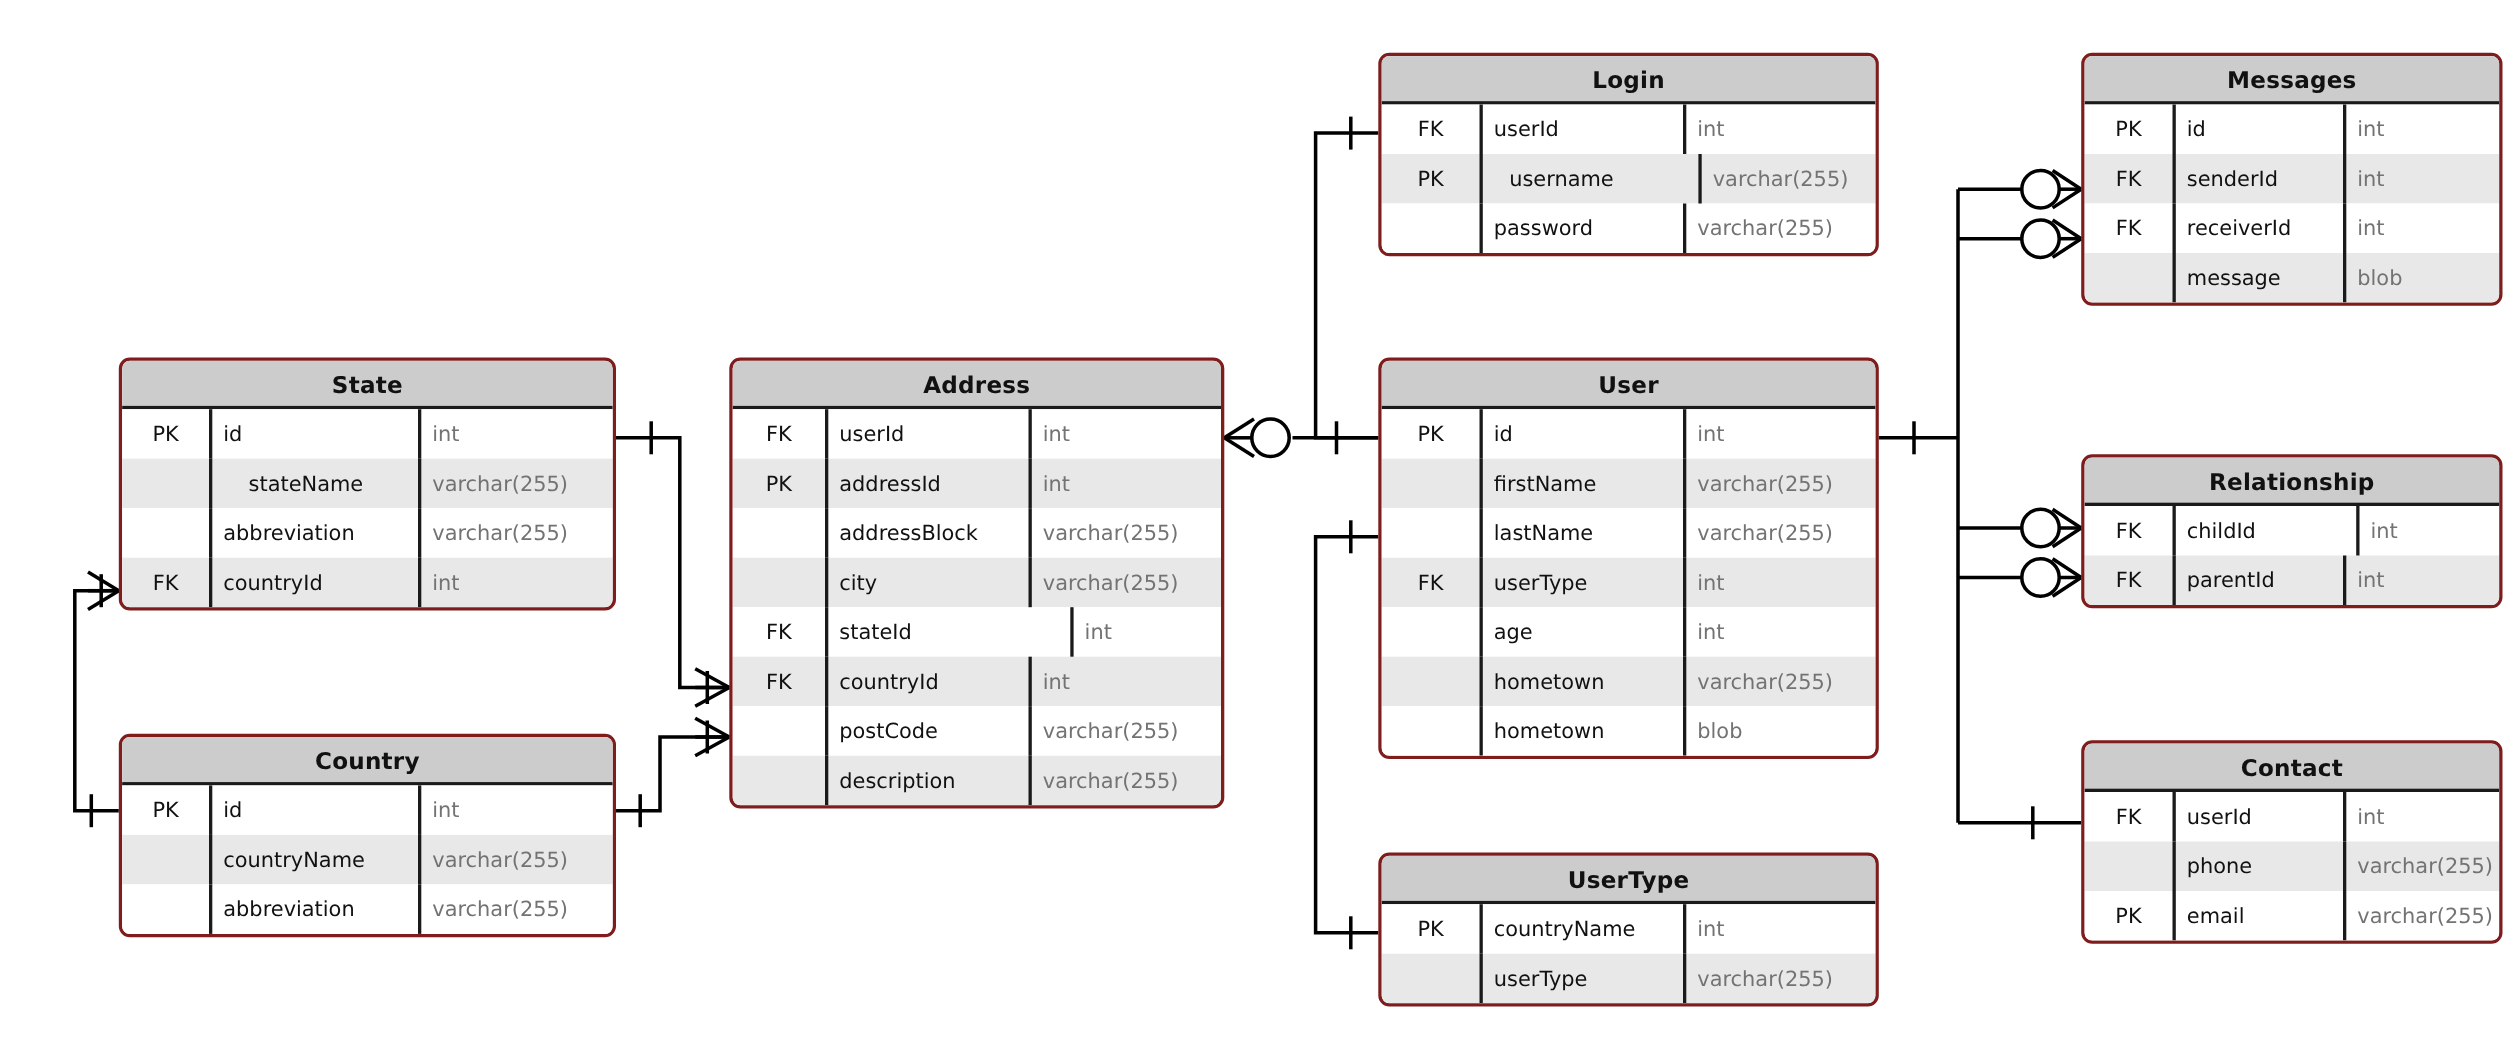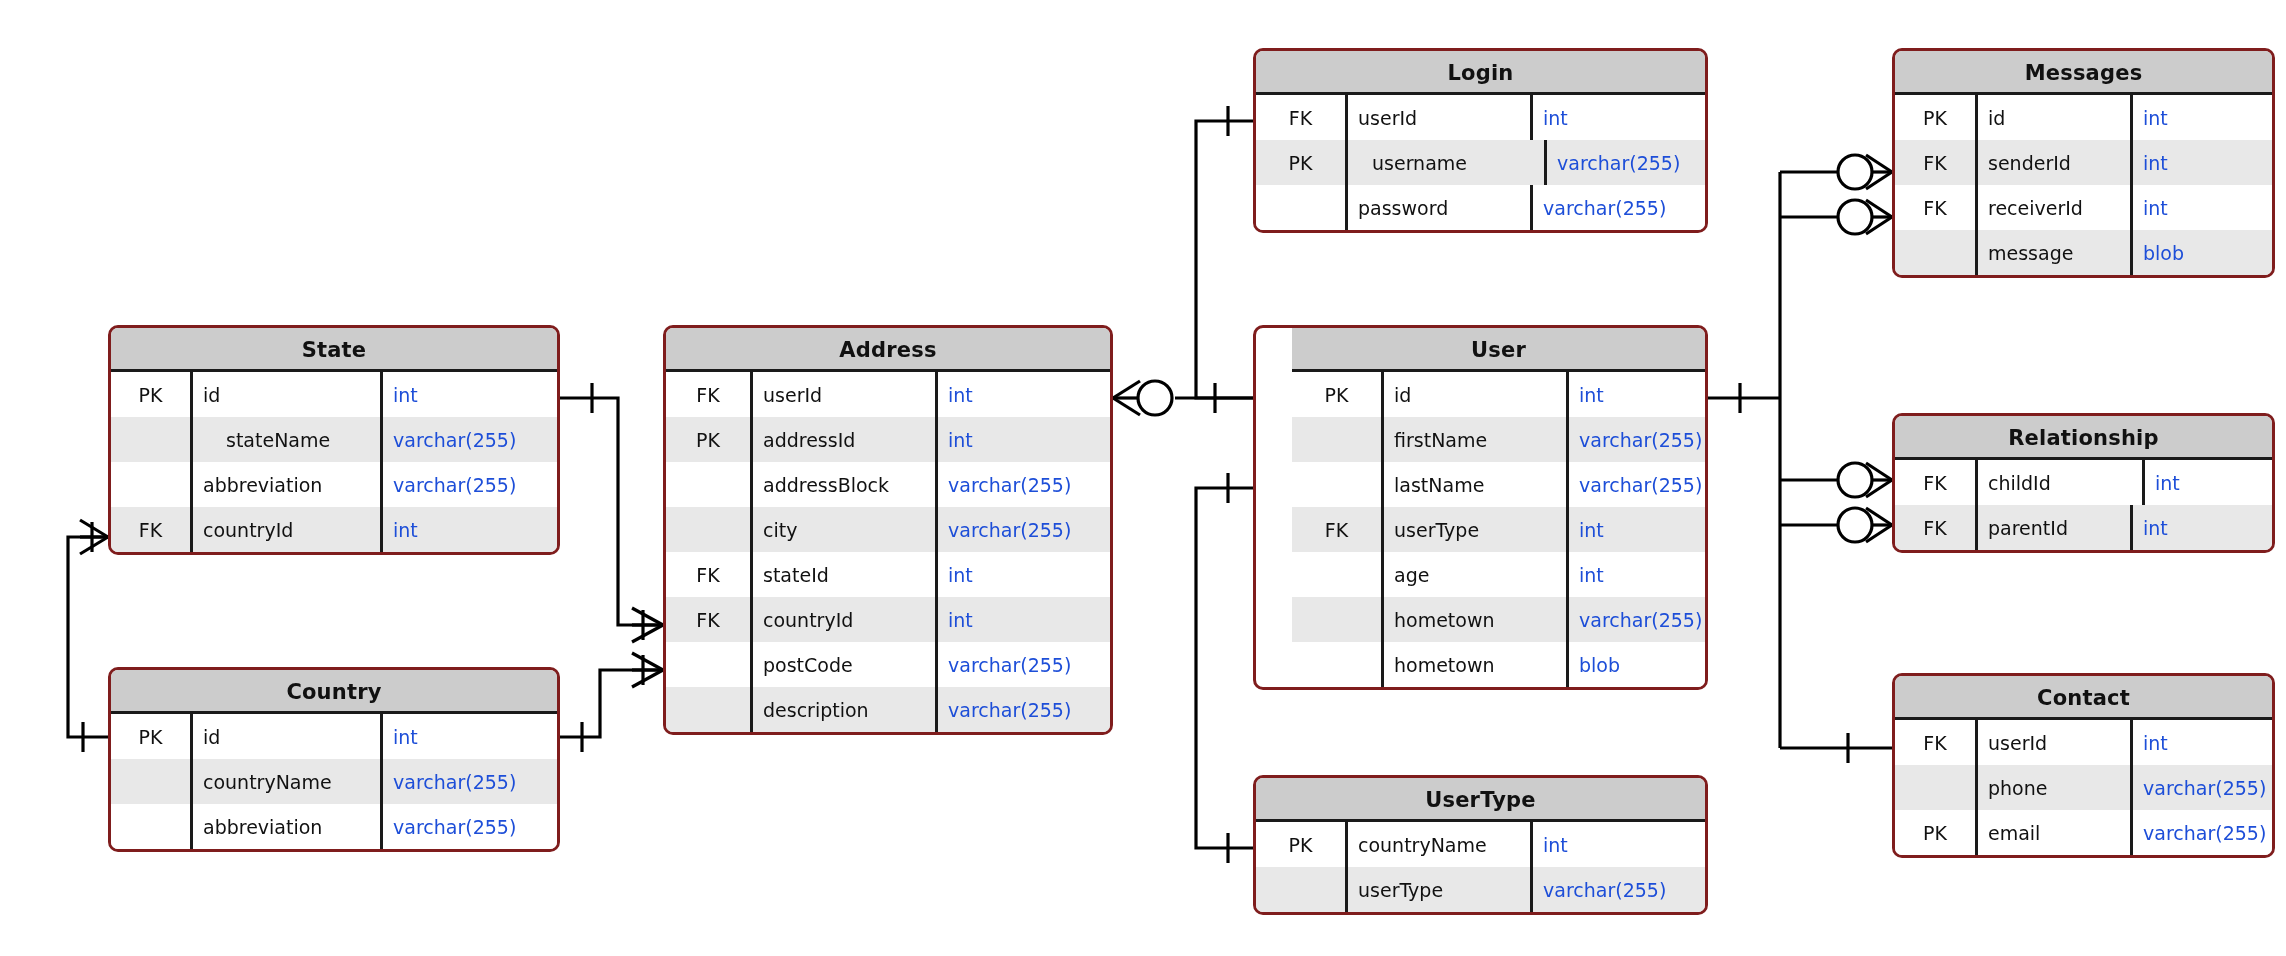--- a/index.html
+++ b/index.html
@@ -64,21 +64,21 @@
     font-size: 19px;
     color: #111111;
     flex: 0 0 auto;
   }
   .cell-type {
     box-sizing: border-box;
     display: flex;
     align-items: center;
     padding-left: 10px;
     font-size: 19px;
-    color: #1d4ed8;
+    color: #737373;
     flex: 1 1 auto;
   }
 
   
   #wires {
     position: absolute;
     left: 0; top: 0;
     width: 2286px;
     height: 956px;
     pointer-events: none;
@@ -235,21 +235,21 @@
             <div class="cell-name" style="width: 185px;">addressBlock</div>
             <div class="cell-type">varchar(255)</div>
           </div>
           <div class="erow alt">
             <div class="cell-key" style="width: 87px;"></div>
             <div class="cell-name" style="width: 185px;">city</div>
             <div class="cell-type">varchar(255)</div>
           </div>
           <div class="erow">
             <div class="cell-key" style="width: 87px;">FK</div>
-            <div class="cell-name" style="width: 185px;">stateId</div>
+            <div class="cell-name" style="width: 223px;">stateId</div>
             <div class="cell-type">int</div>
           </div>
           <div class="erow alt">
             <div class="cell-key" style="width: 87px;">FK</div>
             <div class="cell-name" style="width: 185px;">countryId</div>
             <div class="cell-type">int</div>
           </div>
           <div class="erow">
             <div class="cell-key" style="width: 87px;"></div>
             <div class="cell-name" style="width: 185px;">postCode</div>
@@ -275,21 +275,21 @@
             <div class="cell-name" style="width: 185px; margin-left: 14px;">username</div>
             <div class="cell-type">varchar(255)</div>
           </div>
           <div class="erow">
             <div class="cell-key" style="width: 92px;"></div>
             <div class="cell-name" style="width: 185px;">password</div>
             <div class="cell-type">varchar(255)</div>
           </div>
         </div>
       </div>
-      <div class="entity" style="left: 1253px; top: 325px; width: 455px; padding-left: 36px;">
+      <div class="entity" style="left: 1253px; top: 325px; width: 455px;">
         <div class="entity-header">User</div>
         <div class="entity-rows">
           <div class="erow">
             <div class="cell-key" style="width: 92px;">PK</div>
             <div class="cell-name" style="width: 185px;">id</div>
             <div class="cell-type">int</div>
           </div>
           <div class="erow alt">
             <div class="cell-key" style="width: 92px;"></div>
             <div class="cell-name" style="width: 185px;">firstName</div>

